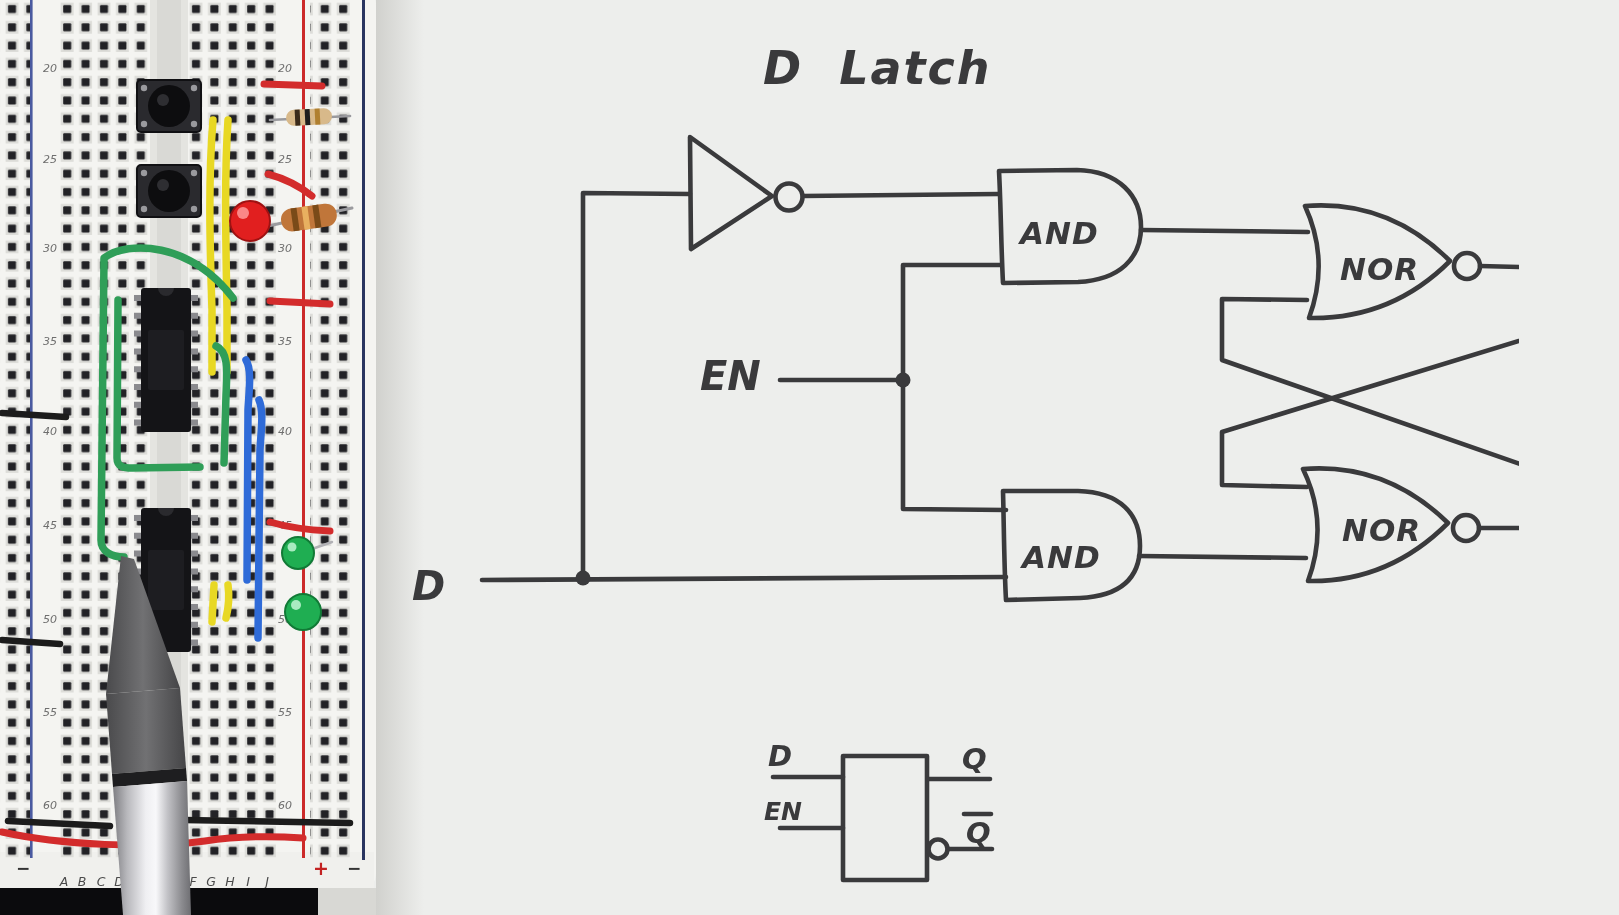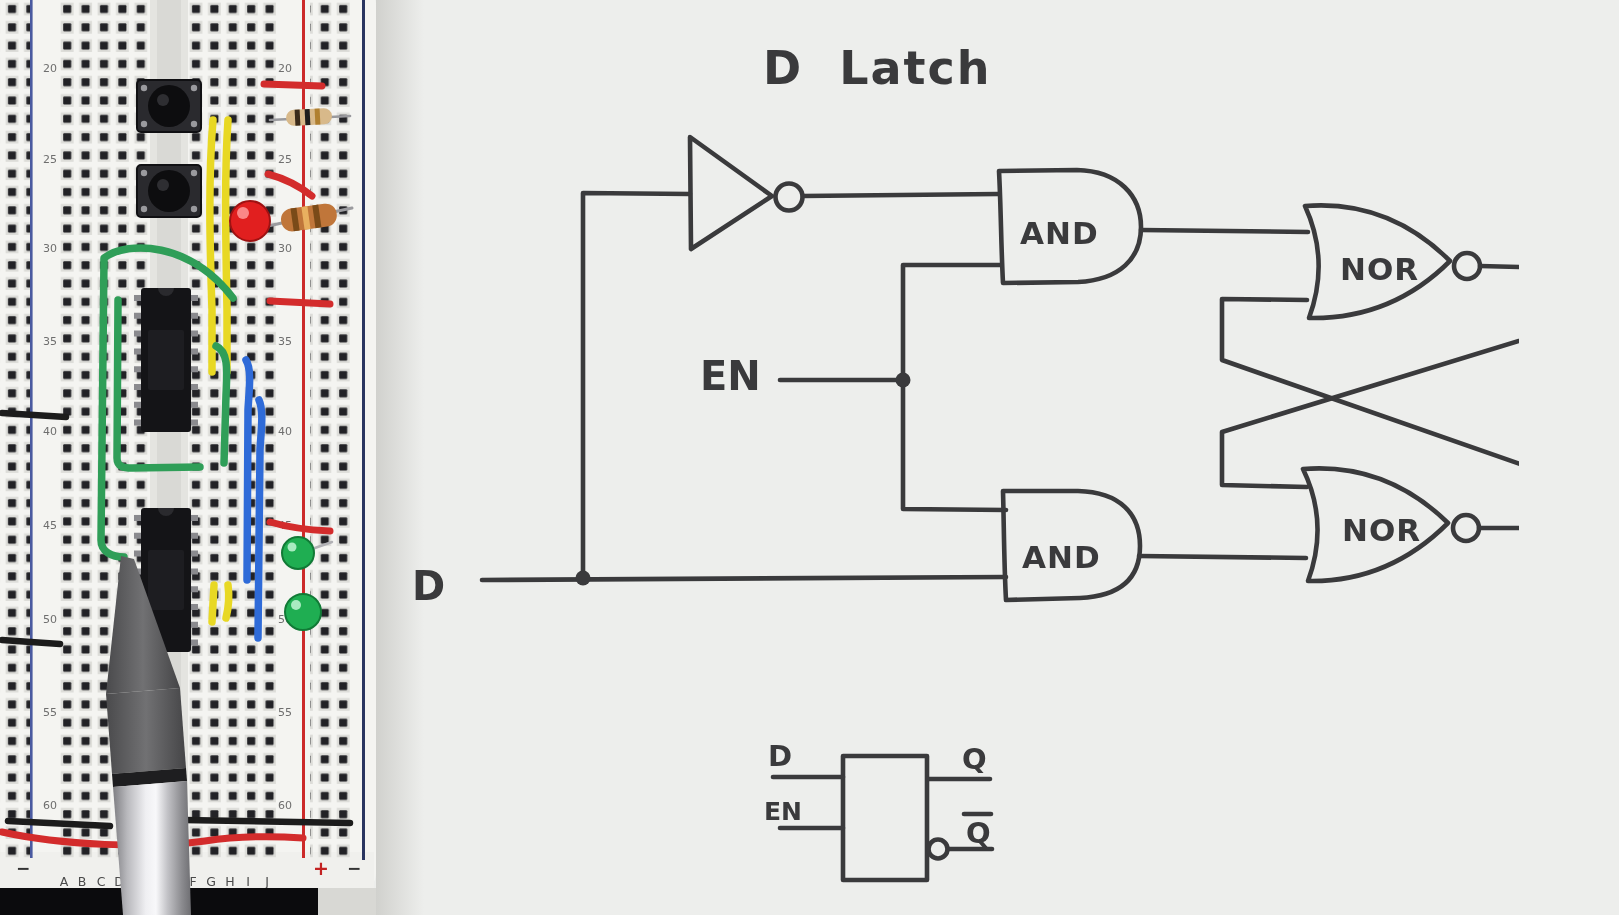--- a/index.html
+++ b/index.html
@@ -1,16 +1,16 @@
 <!DOCTYPE html>
 <html><head>
 <meta charset="utf-8">
 <style>
   html,body{margin:0;padding:0;background:#edeeec;}
-  .stage{position:relative;width:1519px;height:915px;overflow:hidden;}
+  .stage{position:relative;width:1519px;height:915px;overflow:hidden;font-style:italic;}
   svg{display:block;}
   
   .ink{fill:#3a3a3c;font-family:"DejaVu Sans",sans-serif;font-weight:600;}
   .ink-title{font-size:46px;letter-spacing:2px;word-spacing:18px;}
   .ink-io{font-size:40px;}
   .ink-gate{font-size:31px;letter-spacing:1px;}
   .ink-blk{font-size:29px;}
   .ink-blk-sm{font-size:25px;}
   
   .bb-num{fill:#6e6e6e;font-family:"DejaVu Sans",sans-serif;font-size:11px;}

